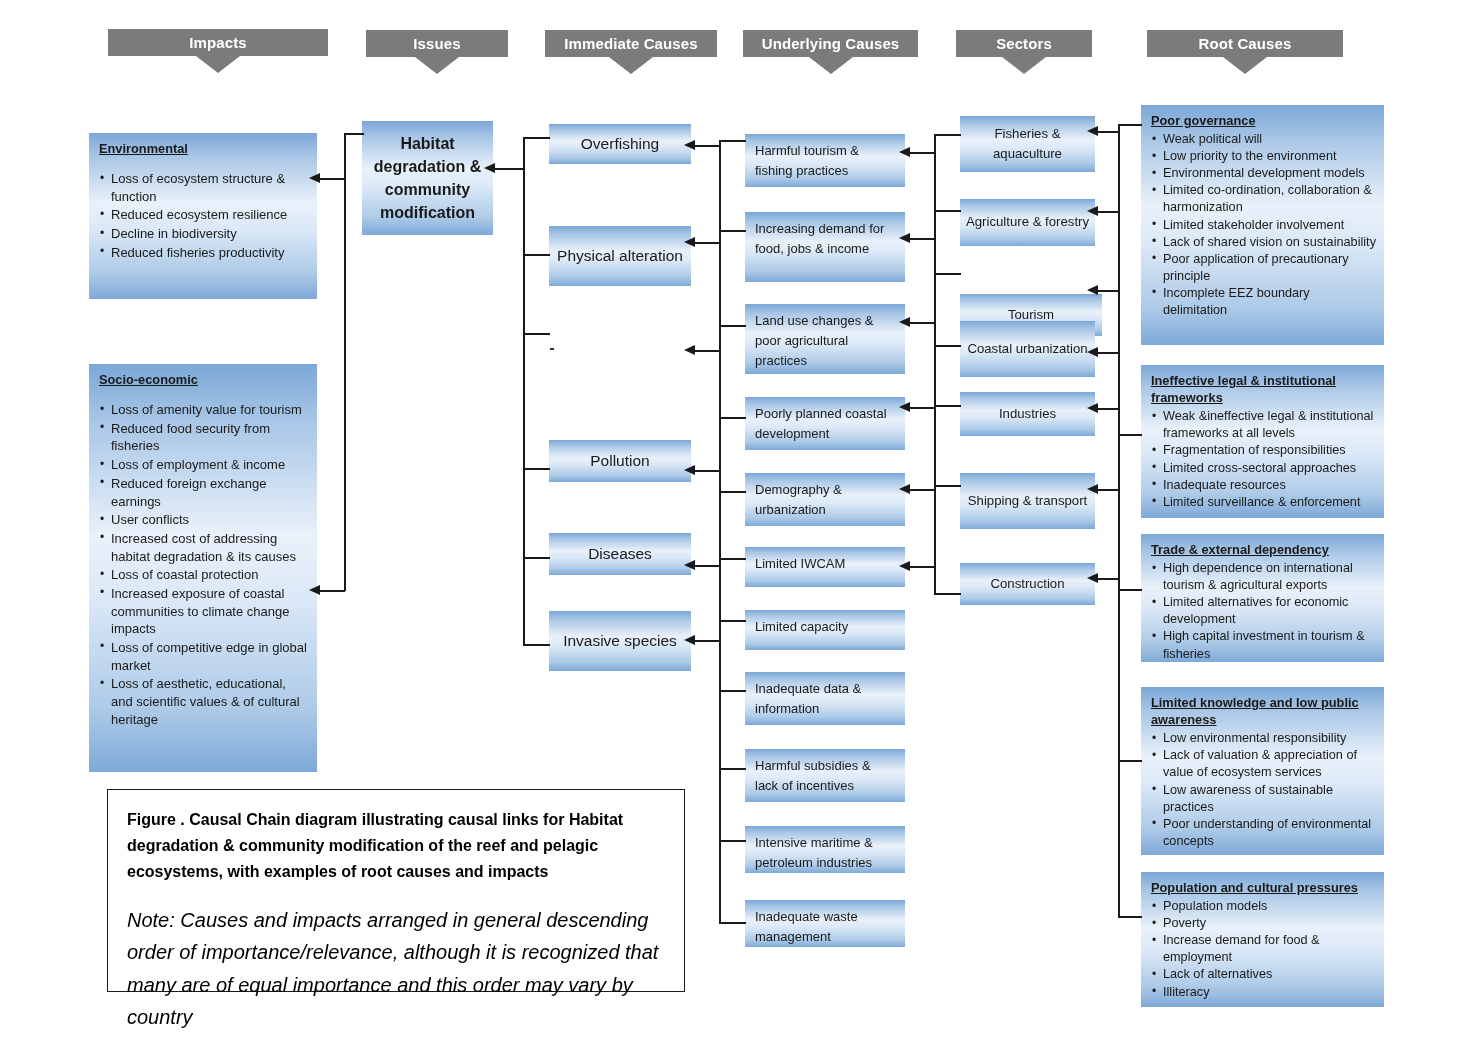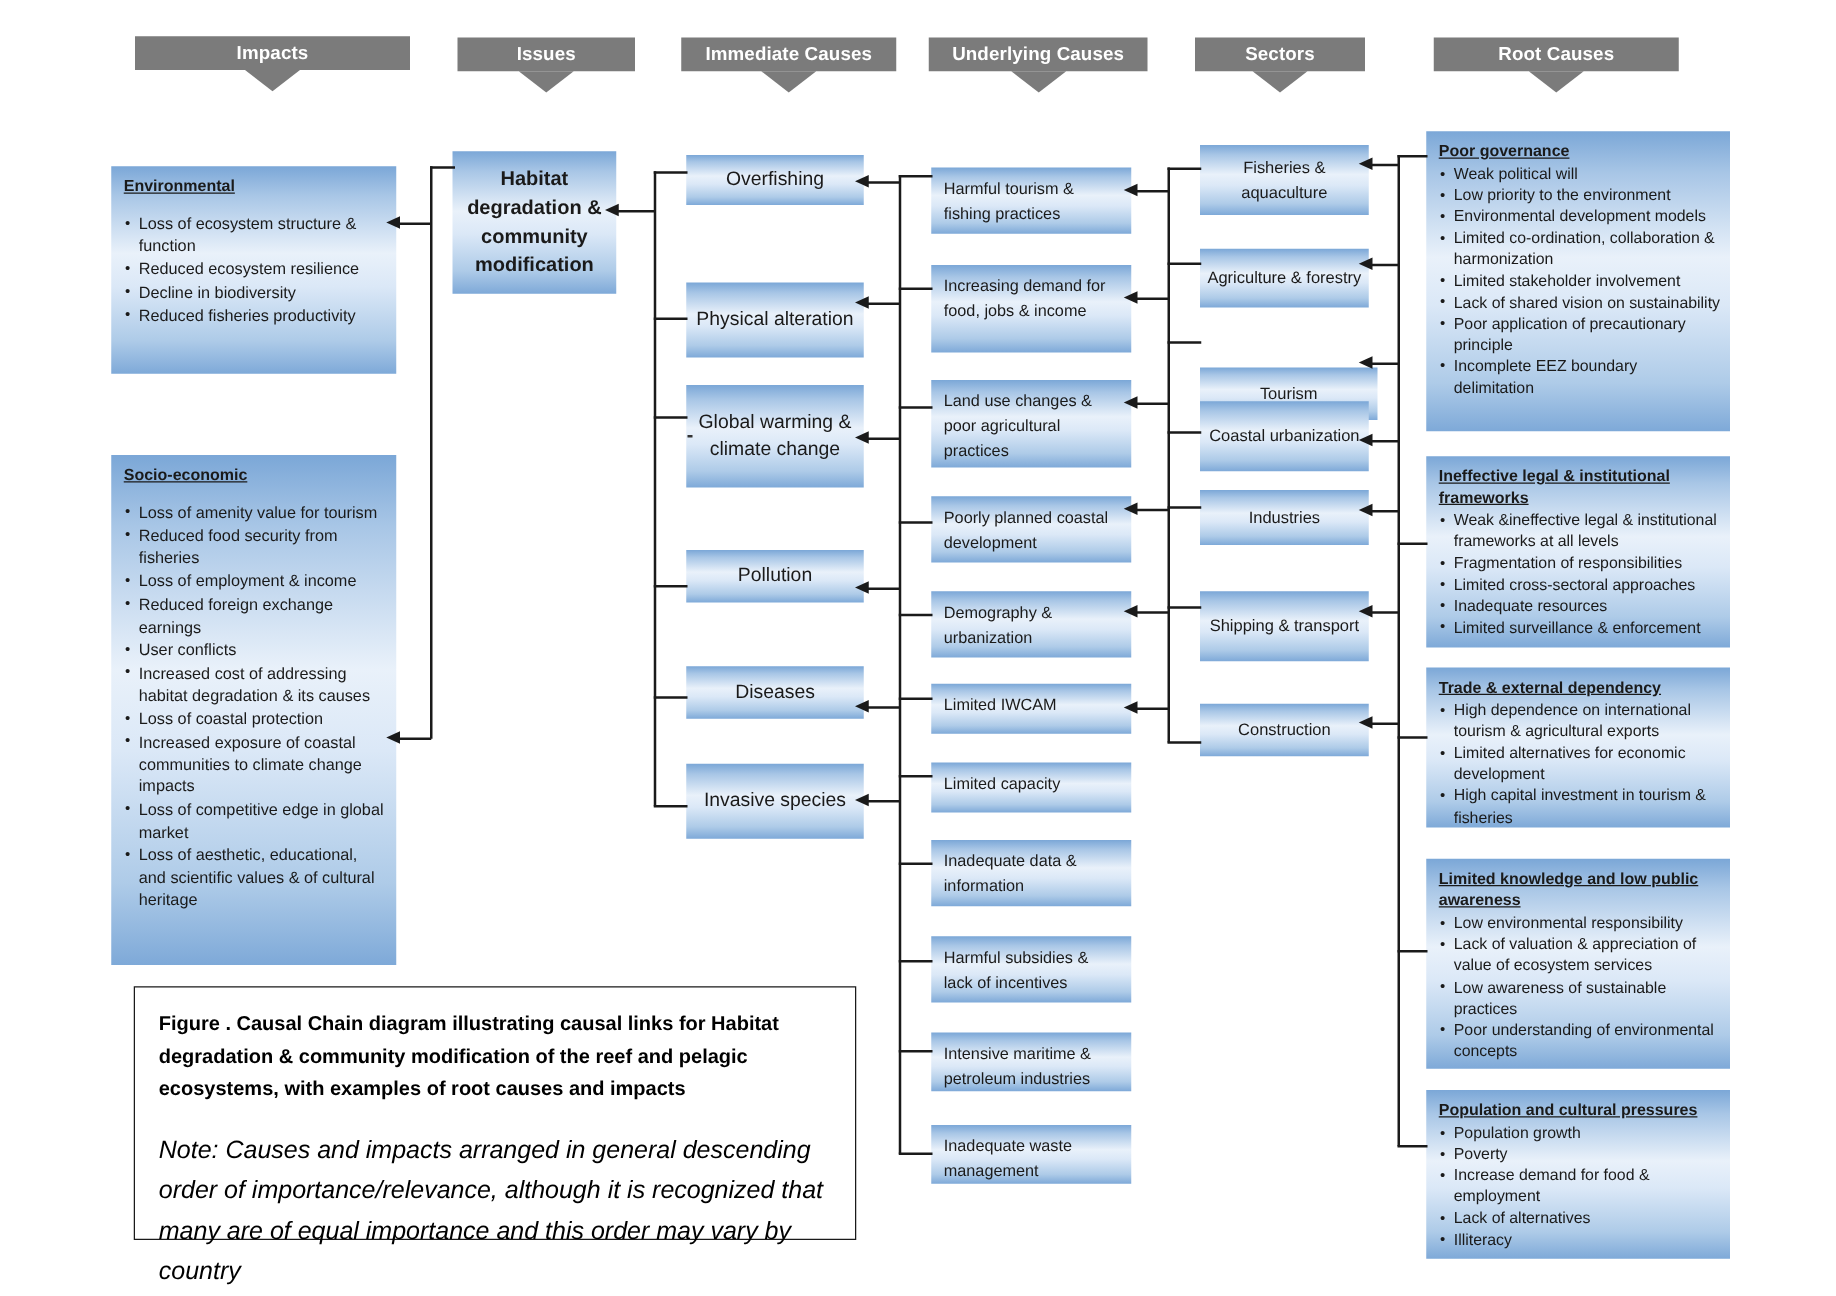--- a/index.html
+++ b/index.html
@@ -129,23 +129,20 @@
   <div class="arw" style="left:309px;top:173px;"></div>
   <div class="ln lnh" style="left:318px;top:590px;width:27px;"></div>
   <div class="arw" style="left:309px;top:585px;"></div>
 
   <div class="bx center t-imm" style="left:549px;top:124px;width:142px;height:40px;">
     <span>Overfishing</span>
   </div>
   <div class="bx center t-imm" style="left:549px;top:226px;width:142px;height:60px;">
     <span>Physical alteration</span>
   </div>
-  <div class="bx center t-imm" style="left:549px;top:308px;width:142px;height:82px;">
-    <span>Global warming &amp; climate change</span>
-  </div>
   <div class="bx center t-imm" style="left:549px;top:440px;width:142px;height:42px;">
     <span>Pollution</span>
   </div>
   <div class="bx center t-imm" style="left:549px;top:533px;width:142px;height:42px;">
     <span>Diseases</span>
   </div>
   <div class="bx center t-imm" style="left:549px;top:611px;width:142px;height:60px;">
     <span>Invasive species</span>
   </div>
 
@@ -304,21 +301,21 @@
       <li>Low environmental responsibility</li>
       <li>Lack of valuation &amp; appreciation of value of ecosystem services</li>
       <li>Low awareness of sustainable practices</li>
       <li>Poor understanding of environmental concepts</li>
     </ul>
   </div>
 
   <div class="bx pad" style="left:1141px;top:860px;width:243px;height:135px;">
     <div class="panel-title">Population and cultural pressures</div>
     <ul class="bl wide">
-      <li>Population growth</li>
+      <li>Population models</li>
       <li>Poverty</li>
       <li>Increase demand for food &amp; employment</li>
       <li>Lack of alternatives</li>
       <li>Illiteracy</li>
     </ul>
   </div>
 
   <div class="ln lnv" style="left:1118px;top:124px;height:793px;"></div>
   <div class="ln lnh" style="left:1118px;top:124px;width:24px;"></div>
   <div class="ln lnh" style="left:1118px;top:434px;width:24px;"></div>

